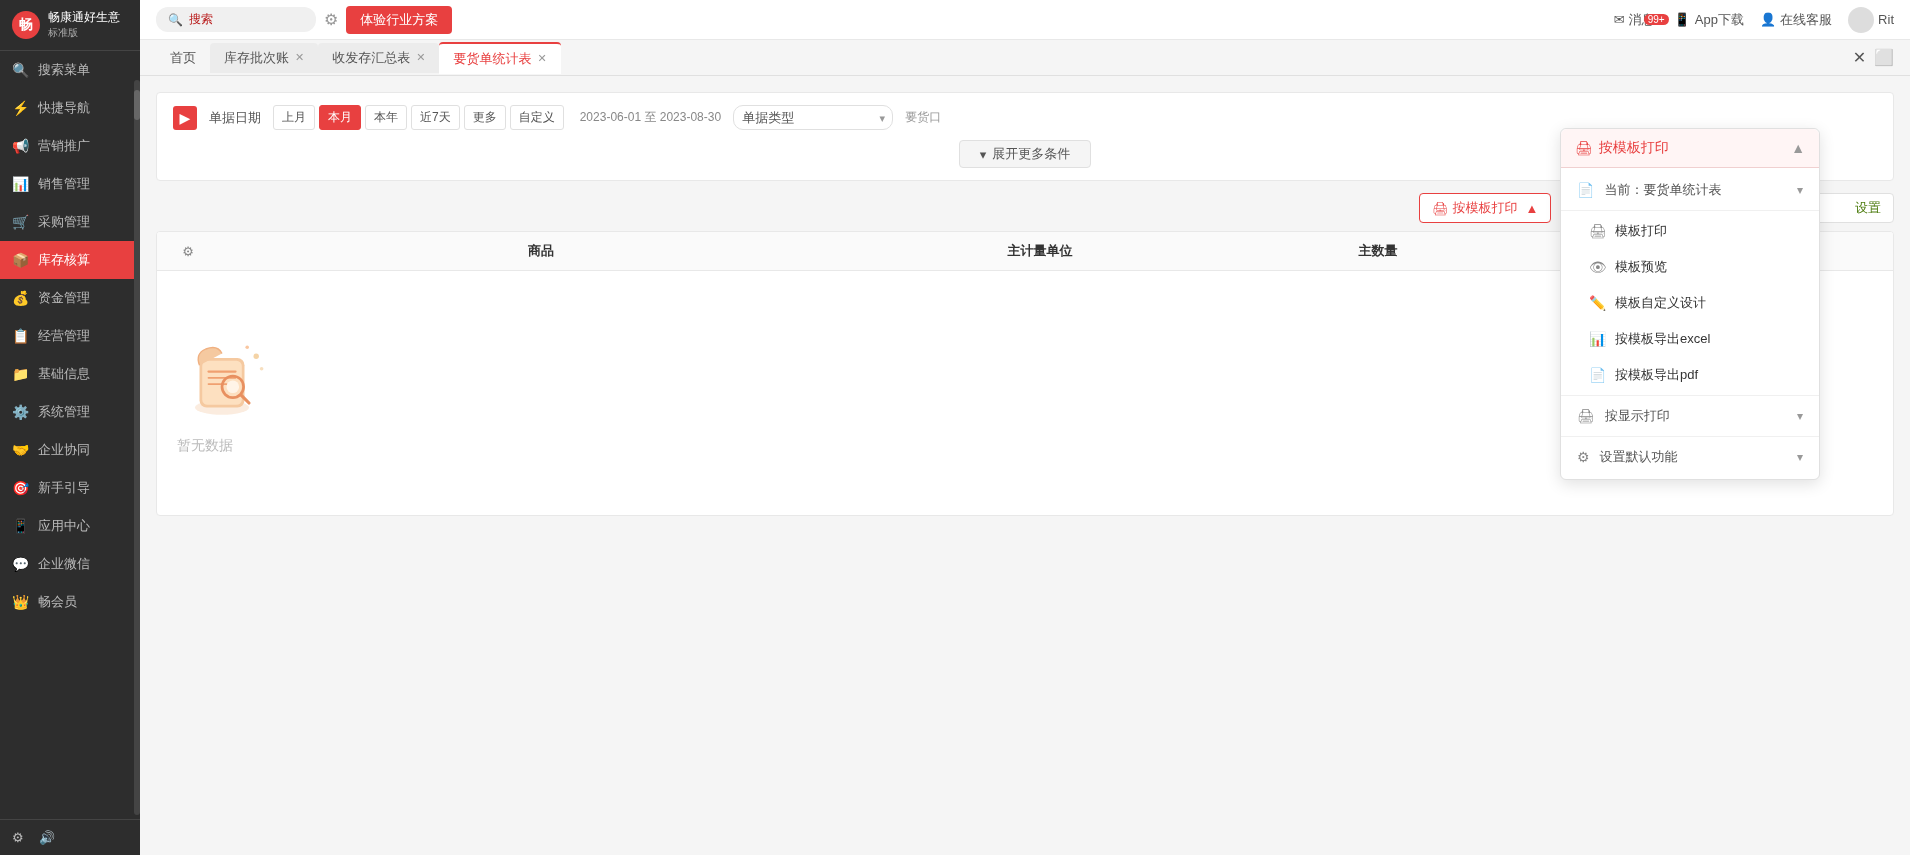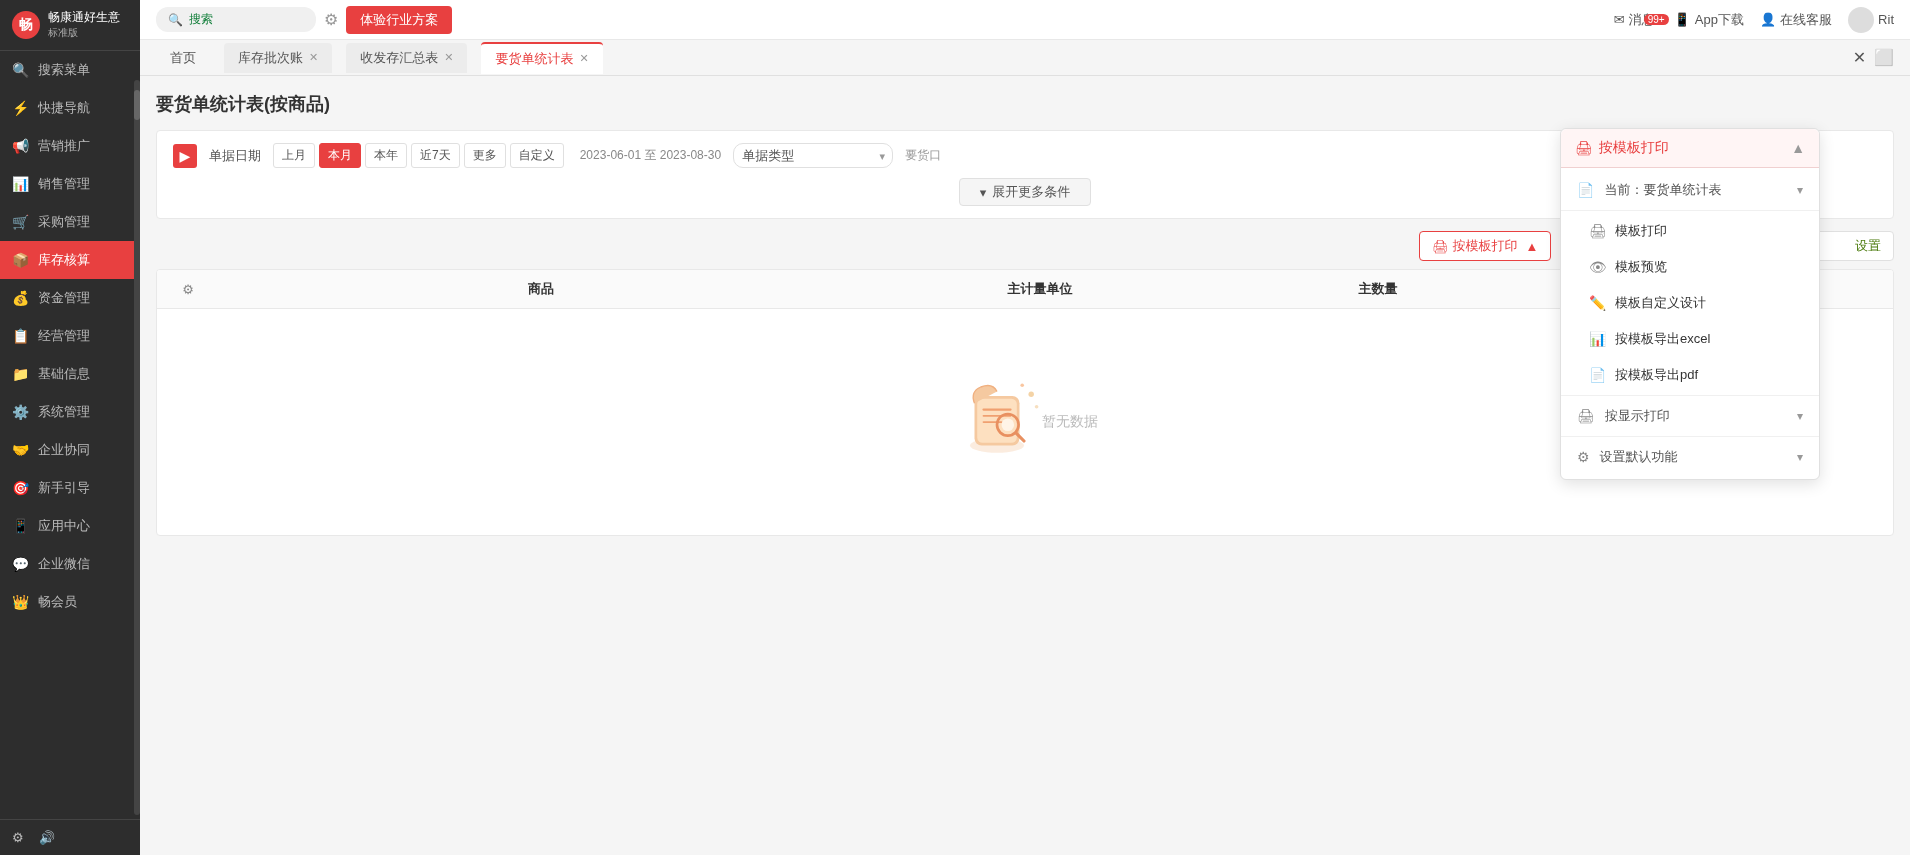--- a/index.html
+++ b/index.html
@@ -103,21 +103,21 @@
     .avatar { width: 26px; height: 26px; background: #ddd; border-radius: 50%; }
 
     
     .tabs-bar {
       background: #f5f5f5;
       border-bottom: 1px solid #e0e0e0;
       padding: 0 16px;
       display: flex;
       align-items: center;
       height: 36px;
-      gap: 14px;
+      gap: 0;
       flex-shrink: 0;
     }
     .tab {
       padding: 6px 14px;
       border-radius: 4px 4px 0 0;
       cursor: pointer;
       display: flex; align-items: center; gap: 6px;
       font-size: 13px; color: #555;
       background: #ececec;
     }
@@ -229,21 +229,21 @@
     }
     .th { font-weight: 600; color: #333; font-size: 13px; text-align: center; }
     .col-settings { width: 30px; display: flex; align-items: center; justify-content: center; }
     .col-goods { flex: 2; }
     .col-unit { flex: 1; }
     .col-qty { flex: 1; }
     .col-amount { flex: 1; }
 
     
     .empty-state {
-      display: flex; align-items: center; justify-content: center;
+      display: flex; flex-direction: column; align-items: flex-start; justify-content: center;
       padding: 60px 20px;
       color: #bbb;
     }
     .empty-icon {
       width: 90px; height: 90px;
       margin-bottom: 16px;
     }
     .empty-text { font-size: 14px; color: #bbb; }
     .print-dropdown {
       position: absolute;
@@ -373,21 +373,21 @@
     <div style="width:6px; height:30px; background:#666; border-radius:3px; position:absolute; top:10px;"></div>
   </div>
 </div>
 
 <div class="main">
 
   <div class="topbar">
     <div class="topbar-left">
       <div class="search-box">
         <span style="color:#999;">🔍</span>
-        <span style="color:#15803d;">搜索</span>
+        <span style="color:#b91c1c;">搜索</span>
       </div>
       <span class="gear-btn">⚙</span>
       <button class="industry-btn">体验行业方案</button>
     </div>
     <div class="topbar-right">
       <div class="topbar-icon-btn">
         <span>✉</span>
         <span>消息</span>
         <span class="topbar-badge">
           <span class="badge-dot">99+</span>
@@ -424,21 +424,20 @@
       <span>要货单统计表</span>
       <span class="tab-close">✕</span>
     </div>
     <div style="margin-left:auto; display:flex; gap:8px; align-items:center;">
       <span style="cursor:pointer; color:#555; font-size:16px;">✕</span>
       <span style="cursor:pointer; color:#555; font-size:16px;">⬜</span>
     </div>
   </div>
 
   <div class="page-content">
-    <h2 class="page-title">要货单统计表(按商品)</h2>
 
     <div class="filter-area">
       <div class="filter-row">
 
         <button class="expand-arrow-btn" style="background:#e84040;color:#fff;border:none;border-radius:3px;width:24px;height:24px;display:flex;align-items:center;justify-content:center;cursor:pointer;">▶</button>
 
         <span class="filter-label">单据日期</span>
 
         <div class="date-btns">
           <button class="date-btn">上月</button>

